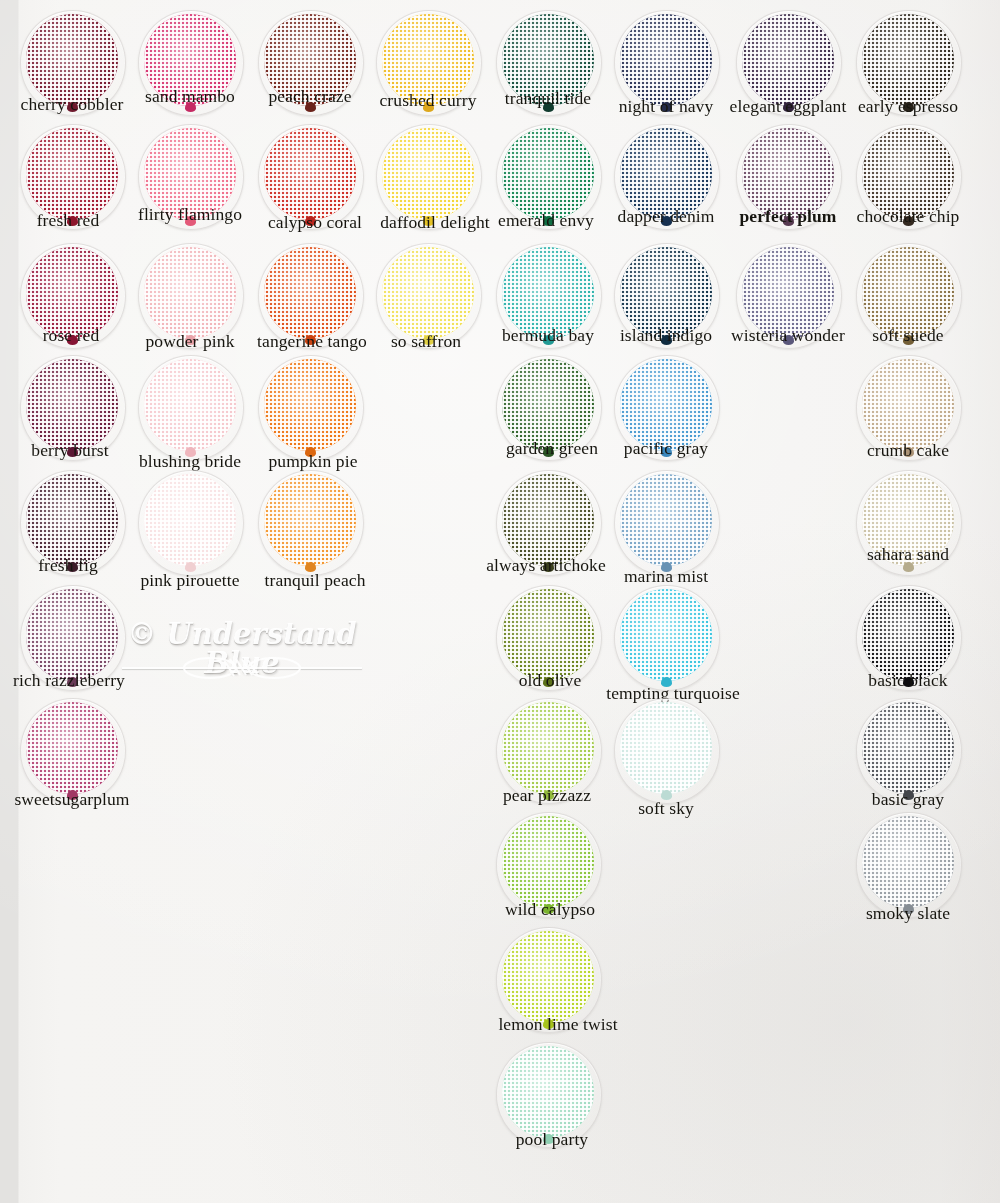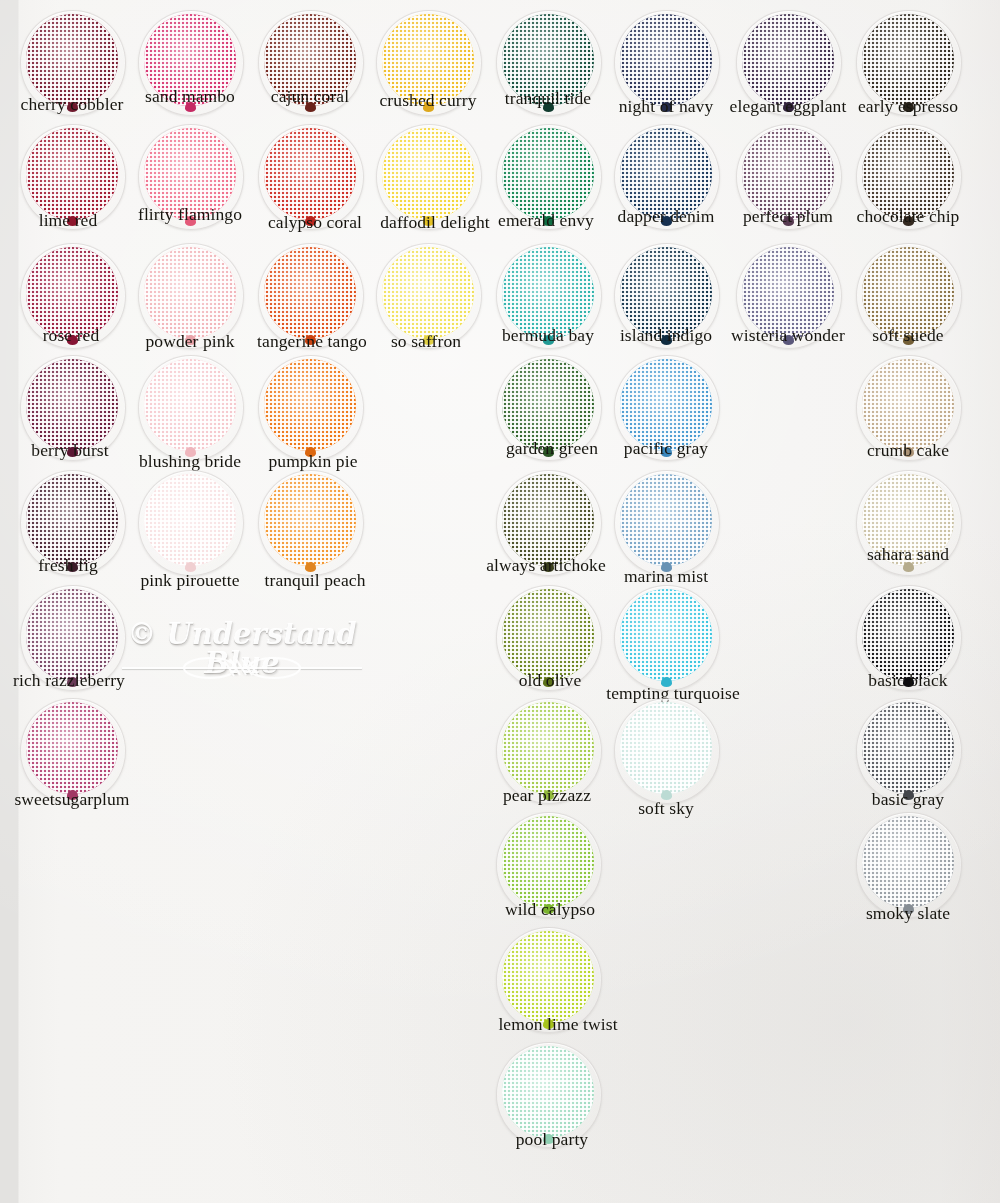--- a/index.html
+++ b/index.html
@@ -179,21 +179,21 @@
         <div class="label" style="top: 78px; margin-left: 0px;">sand mambo</div>
       </div>
       <div class="swatch" style="left: 310px; top: 10px;">
         <div class="sticker-ring"></div>
         <div class="balloon">
           <div class="ink" style="background: rgb(118, 40, 31);"></div>
           <div class="sheen"></div>
           <div class="weave"></div>
         </div>
         <div class="knot" style="background: rgb(106, 35, 27);"></div>
-        <div class="label" style="top: 78px; margin-left: 0px;">cajun coral</div>
+        <div class="label" style="top: 78px; margin-left: 0px;">peach craze</div>
       </div>
       <div class="swatch" style="left: 428px; top: 10px;">
         <div class="sticker-ring"></div>
         <div class="balloon">
           <div class="ink" style="background: rgb(240, 189, 38);"></div>
           <div class="sheen"></div>
           <div class="weave"></div>
         </div>
         <div class="knot" style="background: rgb(221, 167, 27);"></div>
         <div class="label" style="top: 82px; margin-left: 0px;">crushed curry</div>
@@ -239,21 +239,21 @@
         <div class="label" style="top: 88px; margin-left: 0px;">early espresso</div>
       </div>
       <div class="swatch" style="left: 72px; top: 124px;">
         <div class="sticker-ring"></div>
         <div class="balloon">
           <div class="ink" style="background: rgb(163, 29, 54);"></div>
           <div class="sheen"></div>
           <div class="weave"></div>
         </div>
         <div class="knot" style="background: rgb(141, 22, 44);"></div>
-        <div class="label" style="top: 88px; margin-left: -4px;">lime red</div>
+        <div class="label" style="top: 88px; margin-left: -4px;">fresh red</div>
       </div>
       <div class="swatch" style="left: 190px; top: 124px;">
         <div class="sticker-ring"></div>
         <div class="balloon">
           <div class="ink" style="background: rgb(240, 113, 141);"></div>
           <div class="sheen"></div>
           <div class="weave"></div>
         </div>
         <div class="knot" style="background: rgb(227, 90, 121);"></div>
         <div class="label" style="top: 82px; margin-left: 0px;">flirty flamingo</div>
@@ -299,21 +299,21 @@
         <div class="label" style="top: 84px; margin-left: 0px;">dapper denim</div>
       </div>
       <div class="swatch" style="left: 788px; top: 124px;">
         <div class="sticker-ring"></div>
         <div class="balloon">
           <div class="ink" style="background: rgb(107, 74, 100);"></div>
           <div class="sheen"></div>
           <div class="weave"></div>
         </div>
         <div class="knot" style="background: rgb(87, 58, 81);"></div>
-        <div class="label" style="top: 84px; margin-left: 0px;">perfect plum</div>
+        <div class="label" style="top: 84px; margin-left: 0px; font-weight: bold;">perfect plum</div>
       </div>
       <div class="swatch" style="left: 908px; top: 124px;">
         <div class="sticker-ring"></div>
         <div class="balloon">
           <div class="ink" style="background: rgb(66, 52, 41);"></div>
           <div class="sheen"></div>
           <div class="weave"></div>
         </div>
         <div class="knot" style="background: rgb(53, 42, 33);"></div>
         <div class="label" style="top: 84px; margin-left: 0px;">chocolate chip</div>

